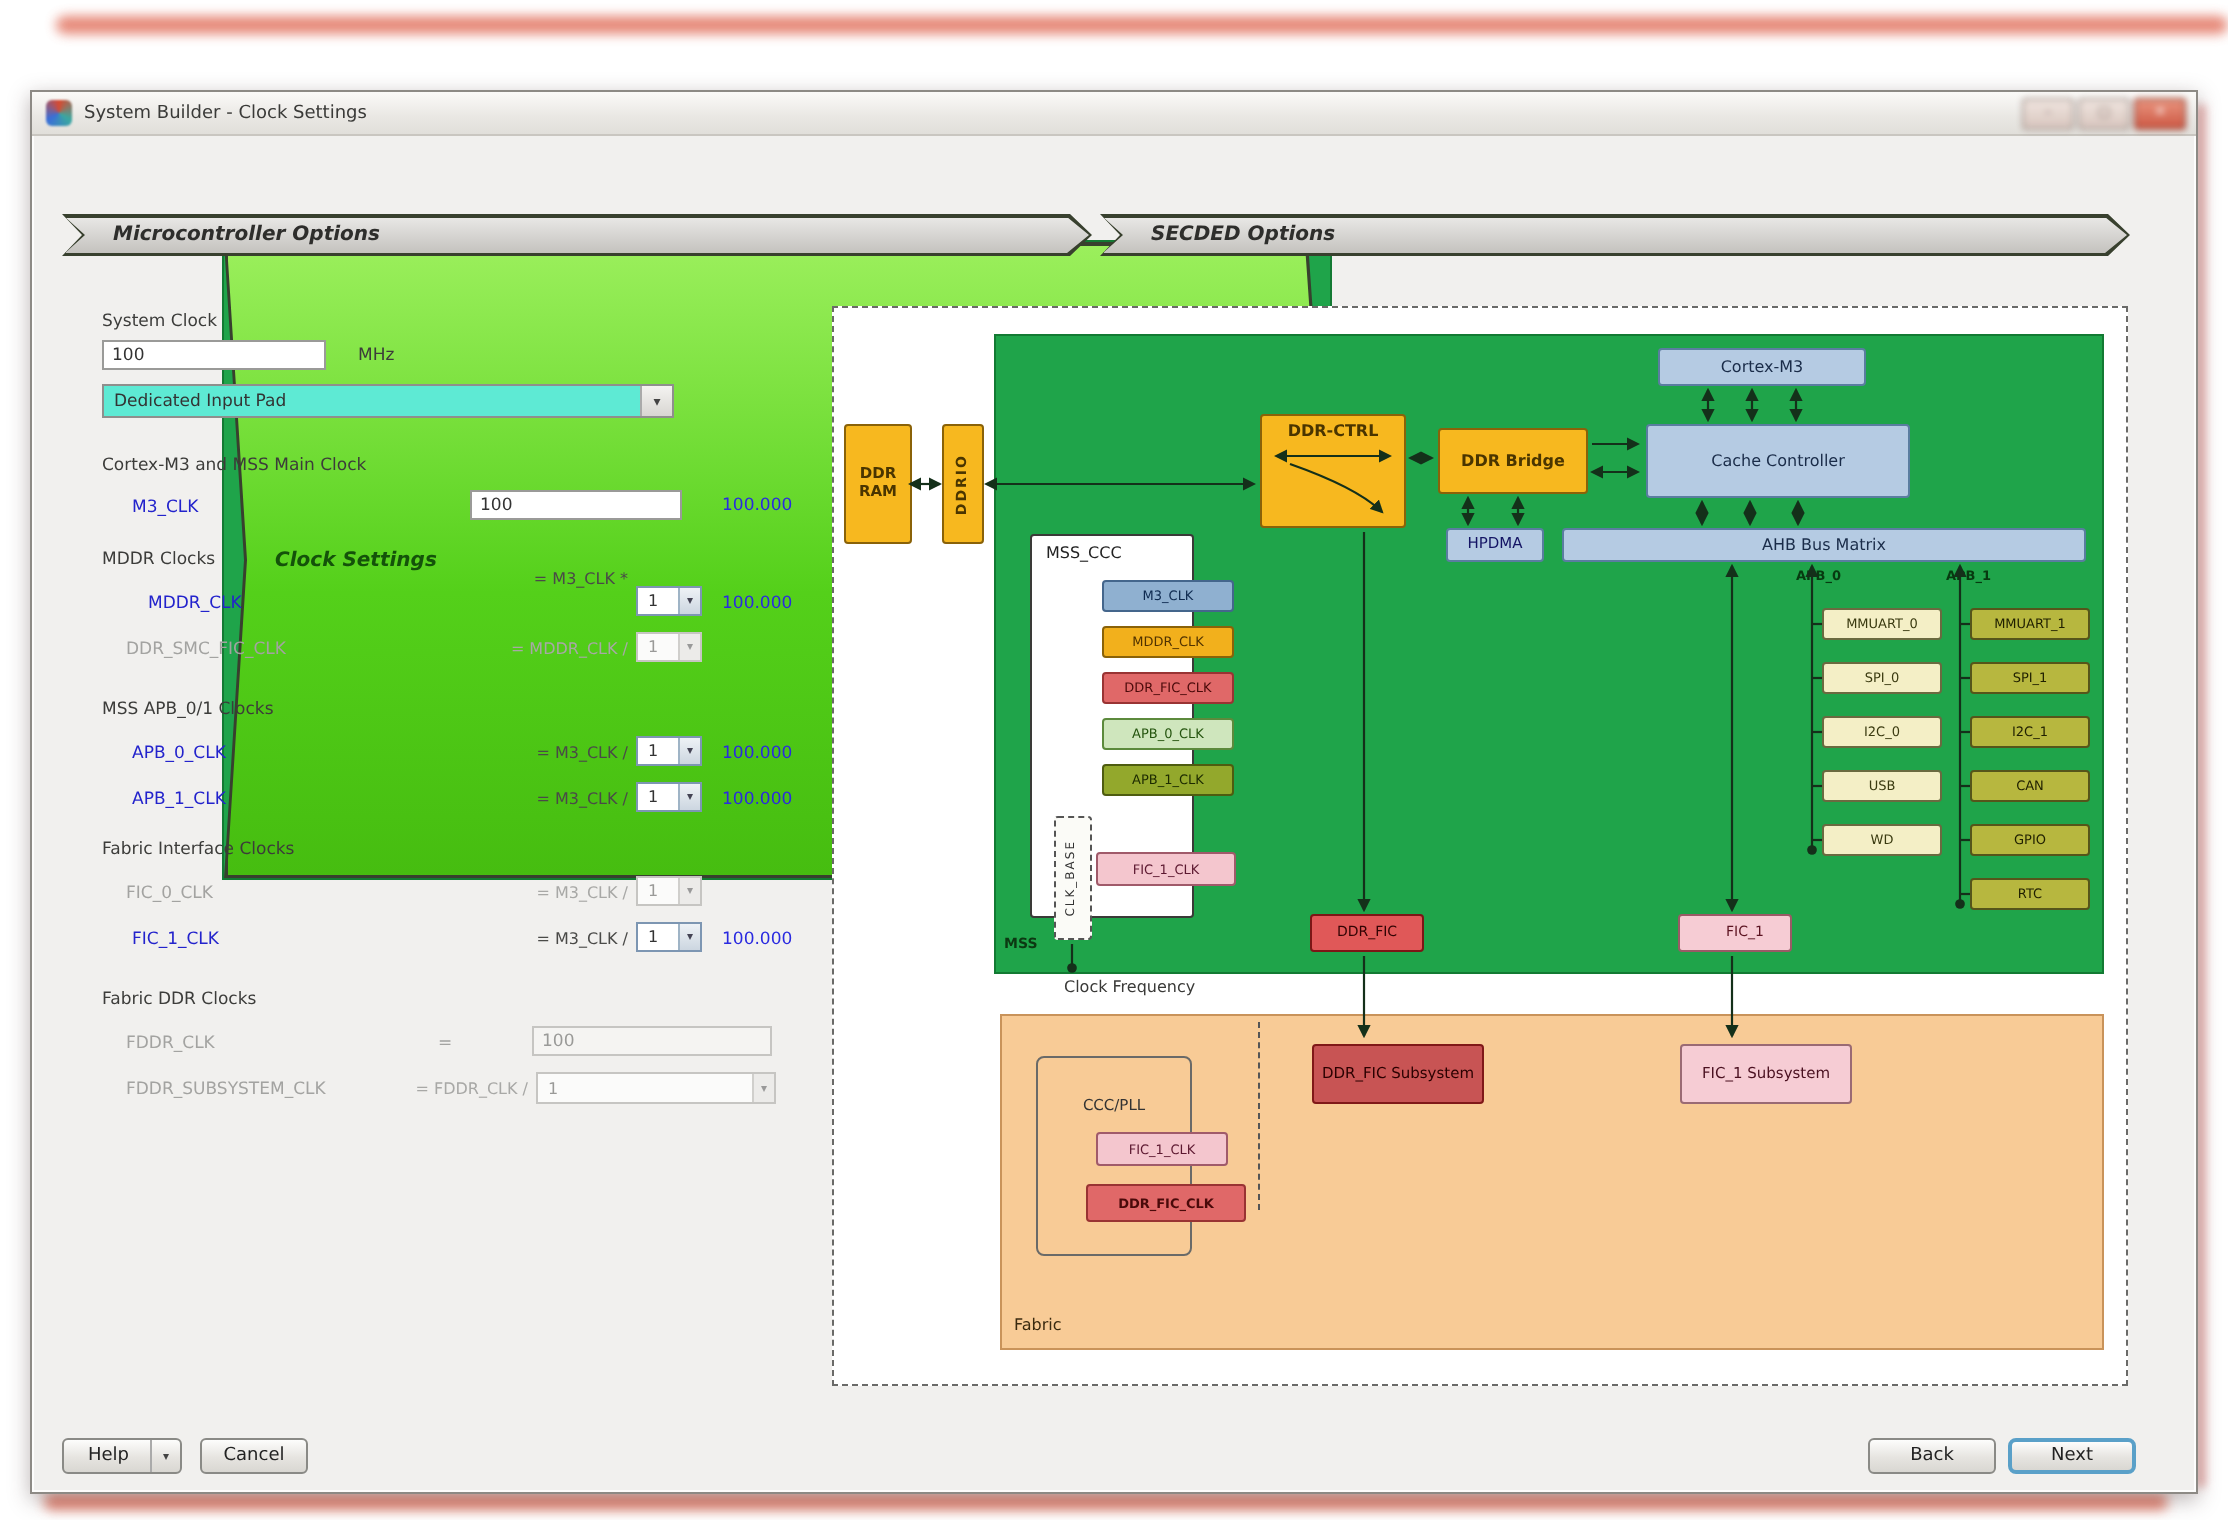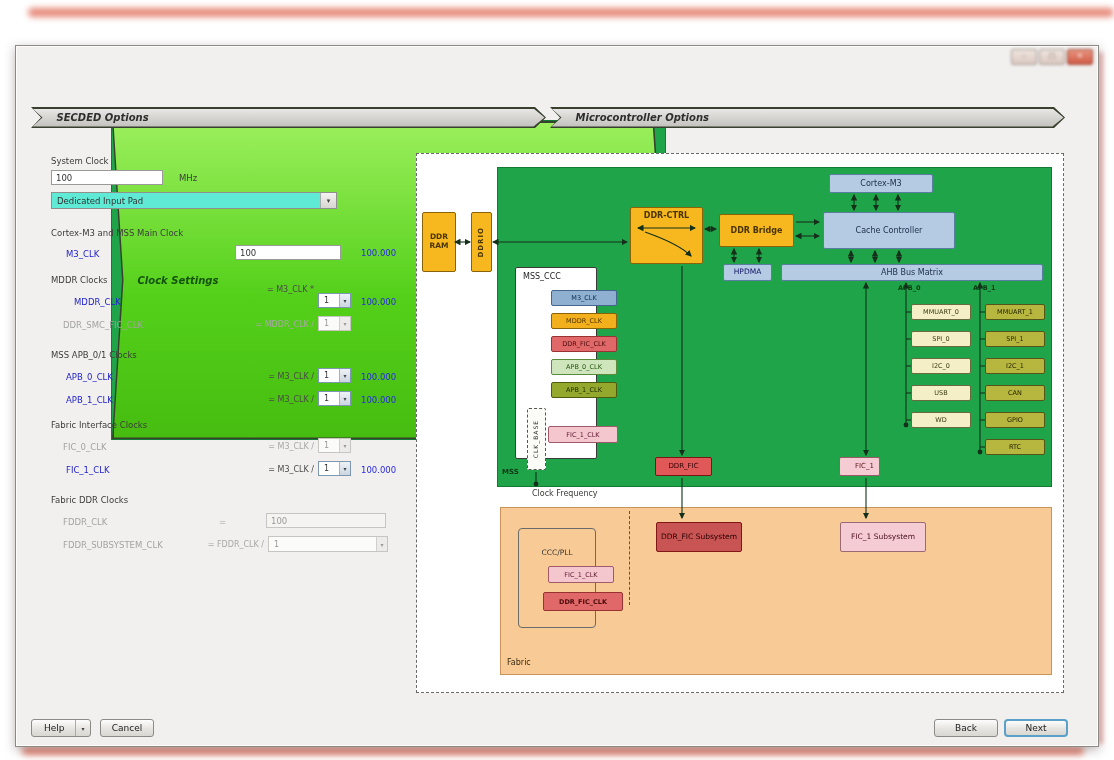--- a/index.html
+++ b/index.html
@@ -75,21 +75,21 @@
   .b-ddr-bridge{left:302px;top:60px;width:75px;height:33px;font-size:8px;}
   .b-cortex{left:412px;top:20px;width:104px;height:19px;}
   .b-cache{left:406px;top:58px;width:132px;height:37px;}
   .b-hpdma{left:306px;top:110px;width:49px;height:17px;font-size:7.5px;font-weight:normal;color:#141464;}
   .b-ahb{left:364px;top:110px;width:262px;height:17px;}
   .b-mssccc{left:98px;top:113px;width:82px;height:192px;background:#fff;border:1px solid #3a3a38;color:#222;
        align-items:flex-start;justify-content:flex-start;padding:4px 0 0 7px;font-size:8px;}
   .b-clkbase{left:110px;top:254px;width:19px;height:62px;background:#fbfbf7;border:1px dashed #555;
        color:#333;font-size:6px;}
   .b-ddrfic{left:238px;top:303px;width:57px;height:19px;background:#e05858;border:1px solid #7c1616;color:#320404;font-size:7px;font-weight:normal;}
-  .b-fic1{left:422px;top:303px;width:41px;height:19px;background:#f6ccd4;border:1px solid #9a5a66;color:#5c1422;font-size:7px;padding-left:10px;}
+  .b-fic1{left:422px;top:303px;width:57px;height:19px;background:#f6ccd4;border:1px solid #9a5a66;color:#5c1422;font-size:7px;padding-left:10px;}
   .b-cccpll{left:17px;top:20px;width:78px;height:100px;border:1px solid #6a6a68;border-radius:4px;
        align-items:flex-start;justify-content:center;padding-top:20px;font-size:7.5px;color:#333;}
   .b-ddrficsub{left:155px;top:14px;width:86px;height:30px;background:#c85454;border:1px solid #801818;color:#2a0000;font-size:7.5px;}
   .b-fic1sub{left:339px;top:14px;width:86px;height:30px;background:#f6ccd4;border:1px solid #9a6a74;color:#4a1020;font-size:7.5px;}
   .fab-dash{position:absolute;left:128px;top:3px;height:94px;width:0;border-left:1px dashed #555;}
   .note{position:absolute;left:115px;top:335px;font-size:8px;color:#3a3a38;}
   .mss-tag{position:absolute;left:85px;top:314px;font-size:7px;font-weight:bold;color:#0c3812;}
   .fabric-tag{position:absolute;left:6px;bottom:7px;font-size:8px;color:#3a2a10;}
   .apb-tag{position:absolute;font-size:6.5px;font-weight:bold;color:#073a10;}
   .apb0-tag{left:481px;top:130px;} .apb1-tag{left:556px;top:130px;}
@@ -125,20 +125,24 @@
 </style>
 </head>
 <body>
 
 <div class="streak streak-top"></div>
 <div class="streak streak-bottom"></div>
 <div class="streak streak-right"></div>
 
 <div class="win">
 
+  <div class="titlebar">
+    <div class="app-icon"></div>
+    <div class="title-text">System Builder - Clock Settings</div>
+  </div>
   <div class="win-controls">
     <div class="wc">–</div>
     <div class="wc">▢</div>
     <div class="wc close">✕</div>
   </div>
 
 
   <div class="steps">
     <div class="step green">
       <div class="s-outer"></div>
@@ -160,27 +164,27 @@
       </div>
     <div class="step green">
       <div class="s-outer"></div>
         <div class="s-inner">
           <span>Clock Settings</span>
         </div>
       </div>
     <div class="step gray">
       <div class="s-outer"></div>
         <div class="s-inner">
+          <span>Microcontroller Options</span>
+        </div>
+      </div>
+    <div class="step gray">
+      <div class="s-outer"></div>
+        <div class="s-inner">
           <span>SECDED Options</span>
-        </div>
-      </div>
-    <div class="step gray">
-      <div class="s-outer"></div>
-        <div class="s-inner">
-          <span>Microcontroller Options</span>
         </div>
       </div>
   </div>
 
   <div class="lbl" style="left:35px;top:110px;">System Clock</div>
   <input class="tin" style="left: 35px; top: 124px; width: 112px;" value="100">
   <div class="lbl" style="left:163px;top:127px;">MHz</div>
   <div class="combo" style="left:35px;top:146px;width:286px;height:17px;">
     <span>Dedicated Input Pad</span>
     <span class="cbtn">▾</span>

